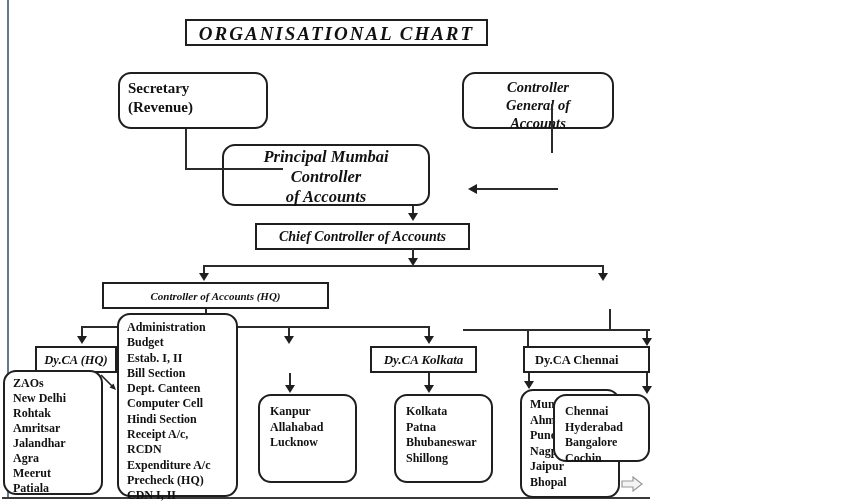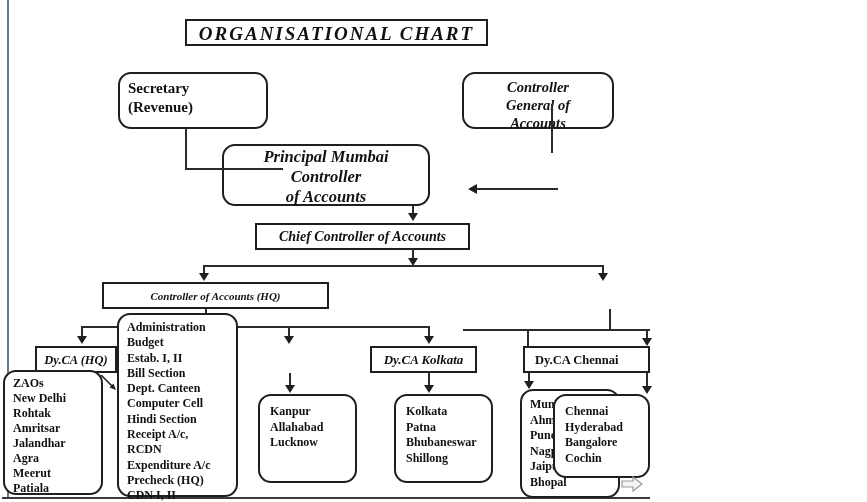--- a/index.html
+++ b/index.html
@@ -130,21 +130,21 @@
 Bhubaneswar
 Shillong</div>
 
   <div class="box listbox multiline" style="left:488px;top:389px;width:100px;height:109px;line-height:15.5px;padding:6px 0 0 8px;z-index:2;margin-left:32px;">Mumbai
 Ahmedabad
 Pune
 Nagpur
 Jaipur
 Bhopal</div>
 
-  <div class="box listbox multiline" style="left:553px;top:394px;width:97px;height:84px;line-height:15.5px;padding:8px 0 0 10px;z-index:3;">Chennai
+  <div class="box listbox multiline" style="left:553px;top:394px;width:97px;height:68px;line-height:15.5px;padding:8px 0 0 10px;z-index:3;">Chennai
 Hyderabad
 Bangalore
 Cochin</div>
 
   <svg style="left:620px;top:475px;z-index:6;" width="24" height="18" viewBox="0 0 24 18">
     <polygon points="2,6 13,6 13,2 22,9 13,16 13,12 2,12" fill="#f4f4f4" stroke="#999999" stroke-width="1.2"></polygon>
   </svg>
 
 </div>
 

